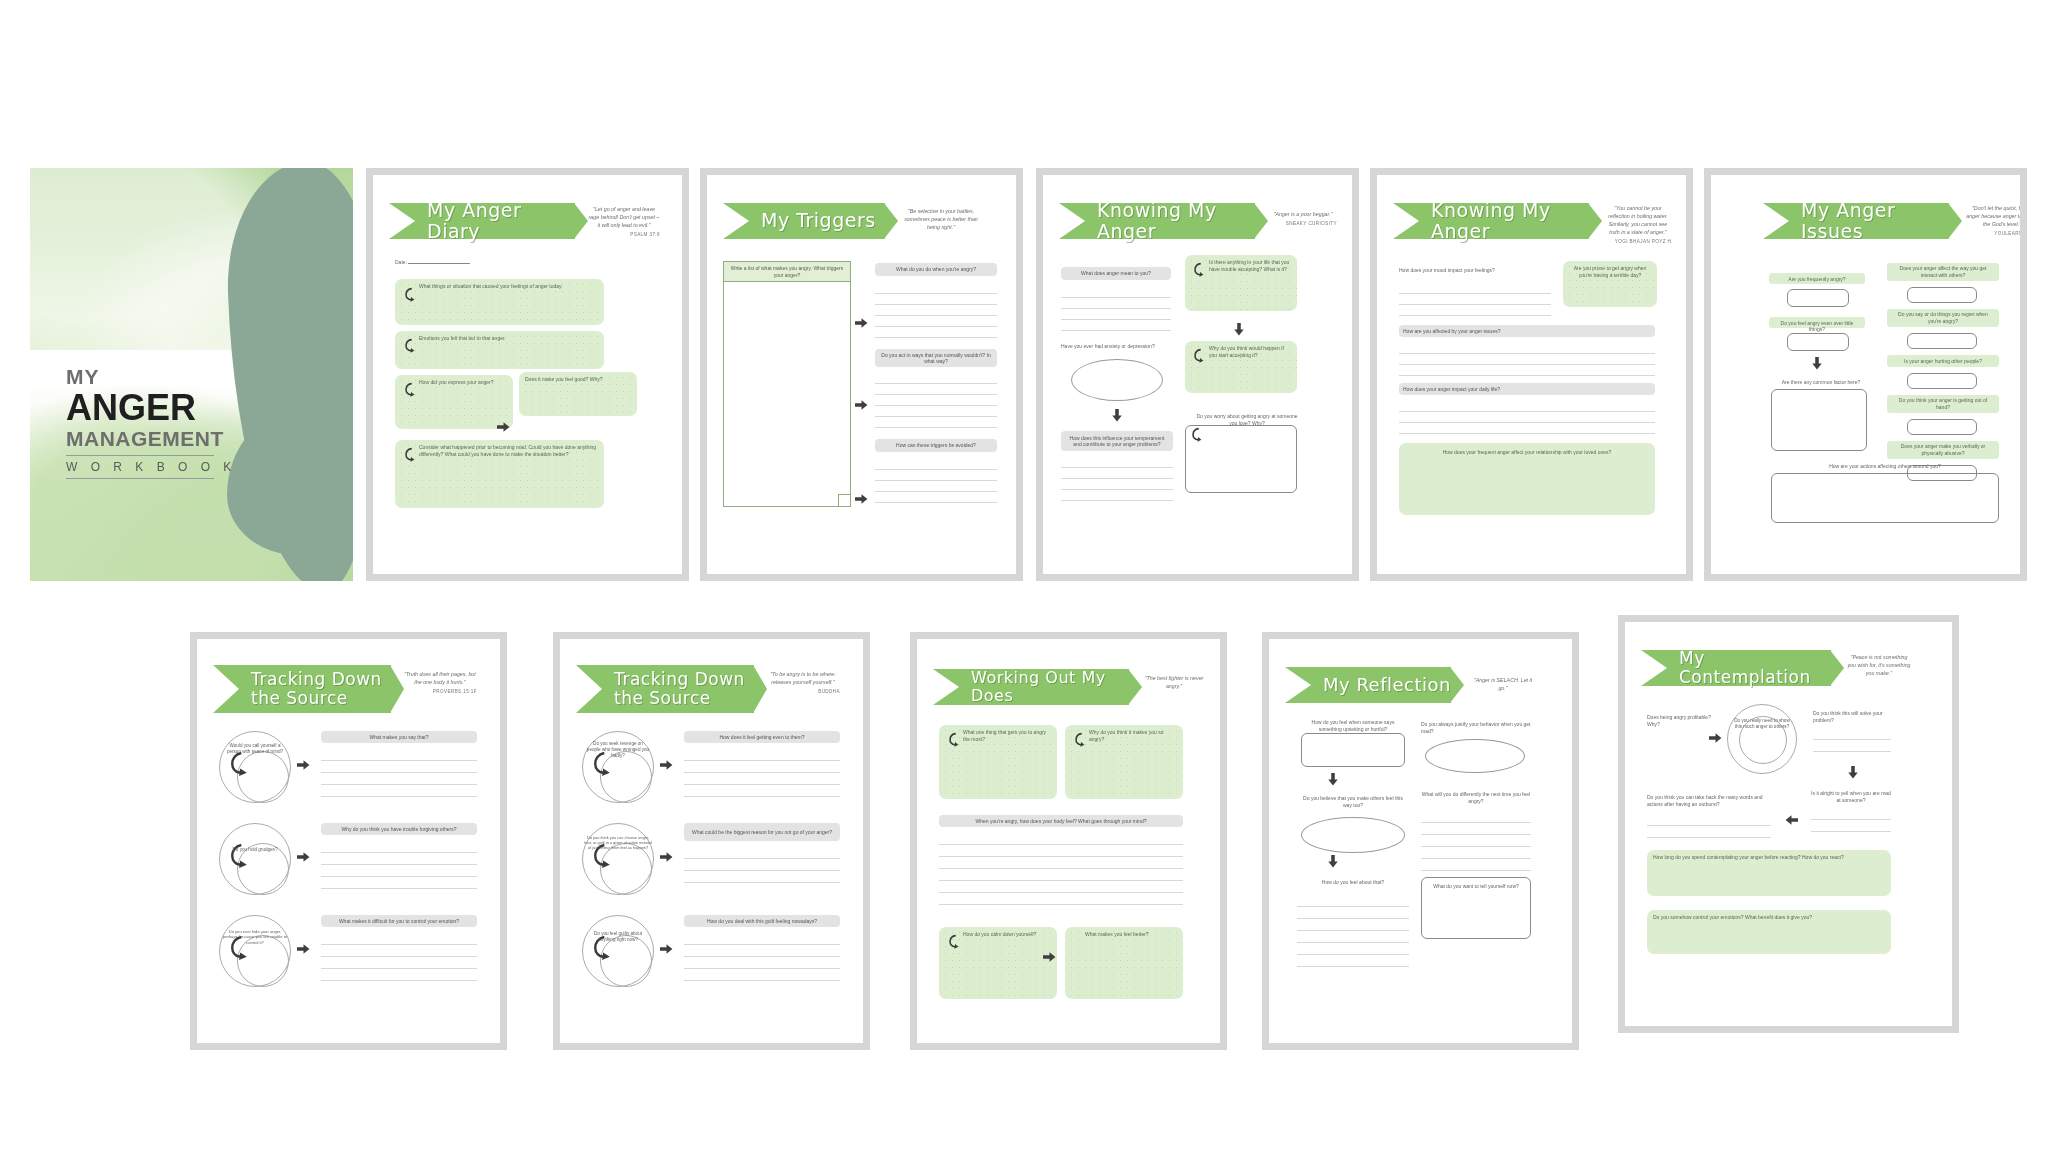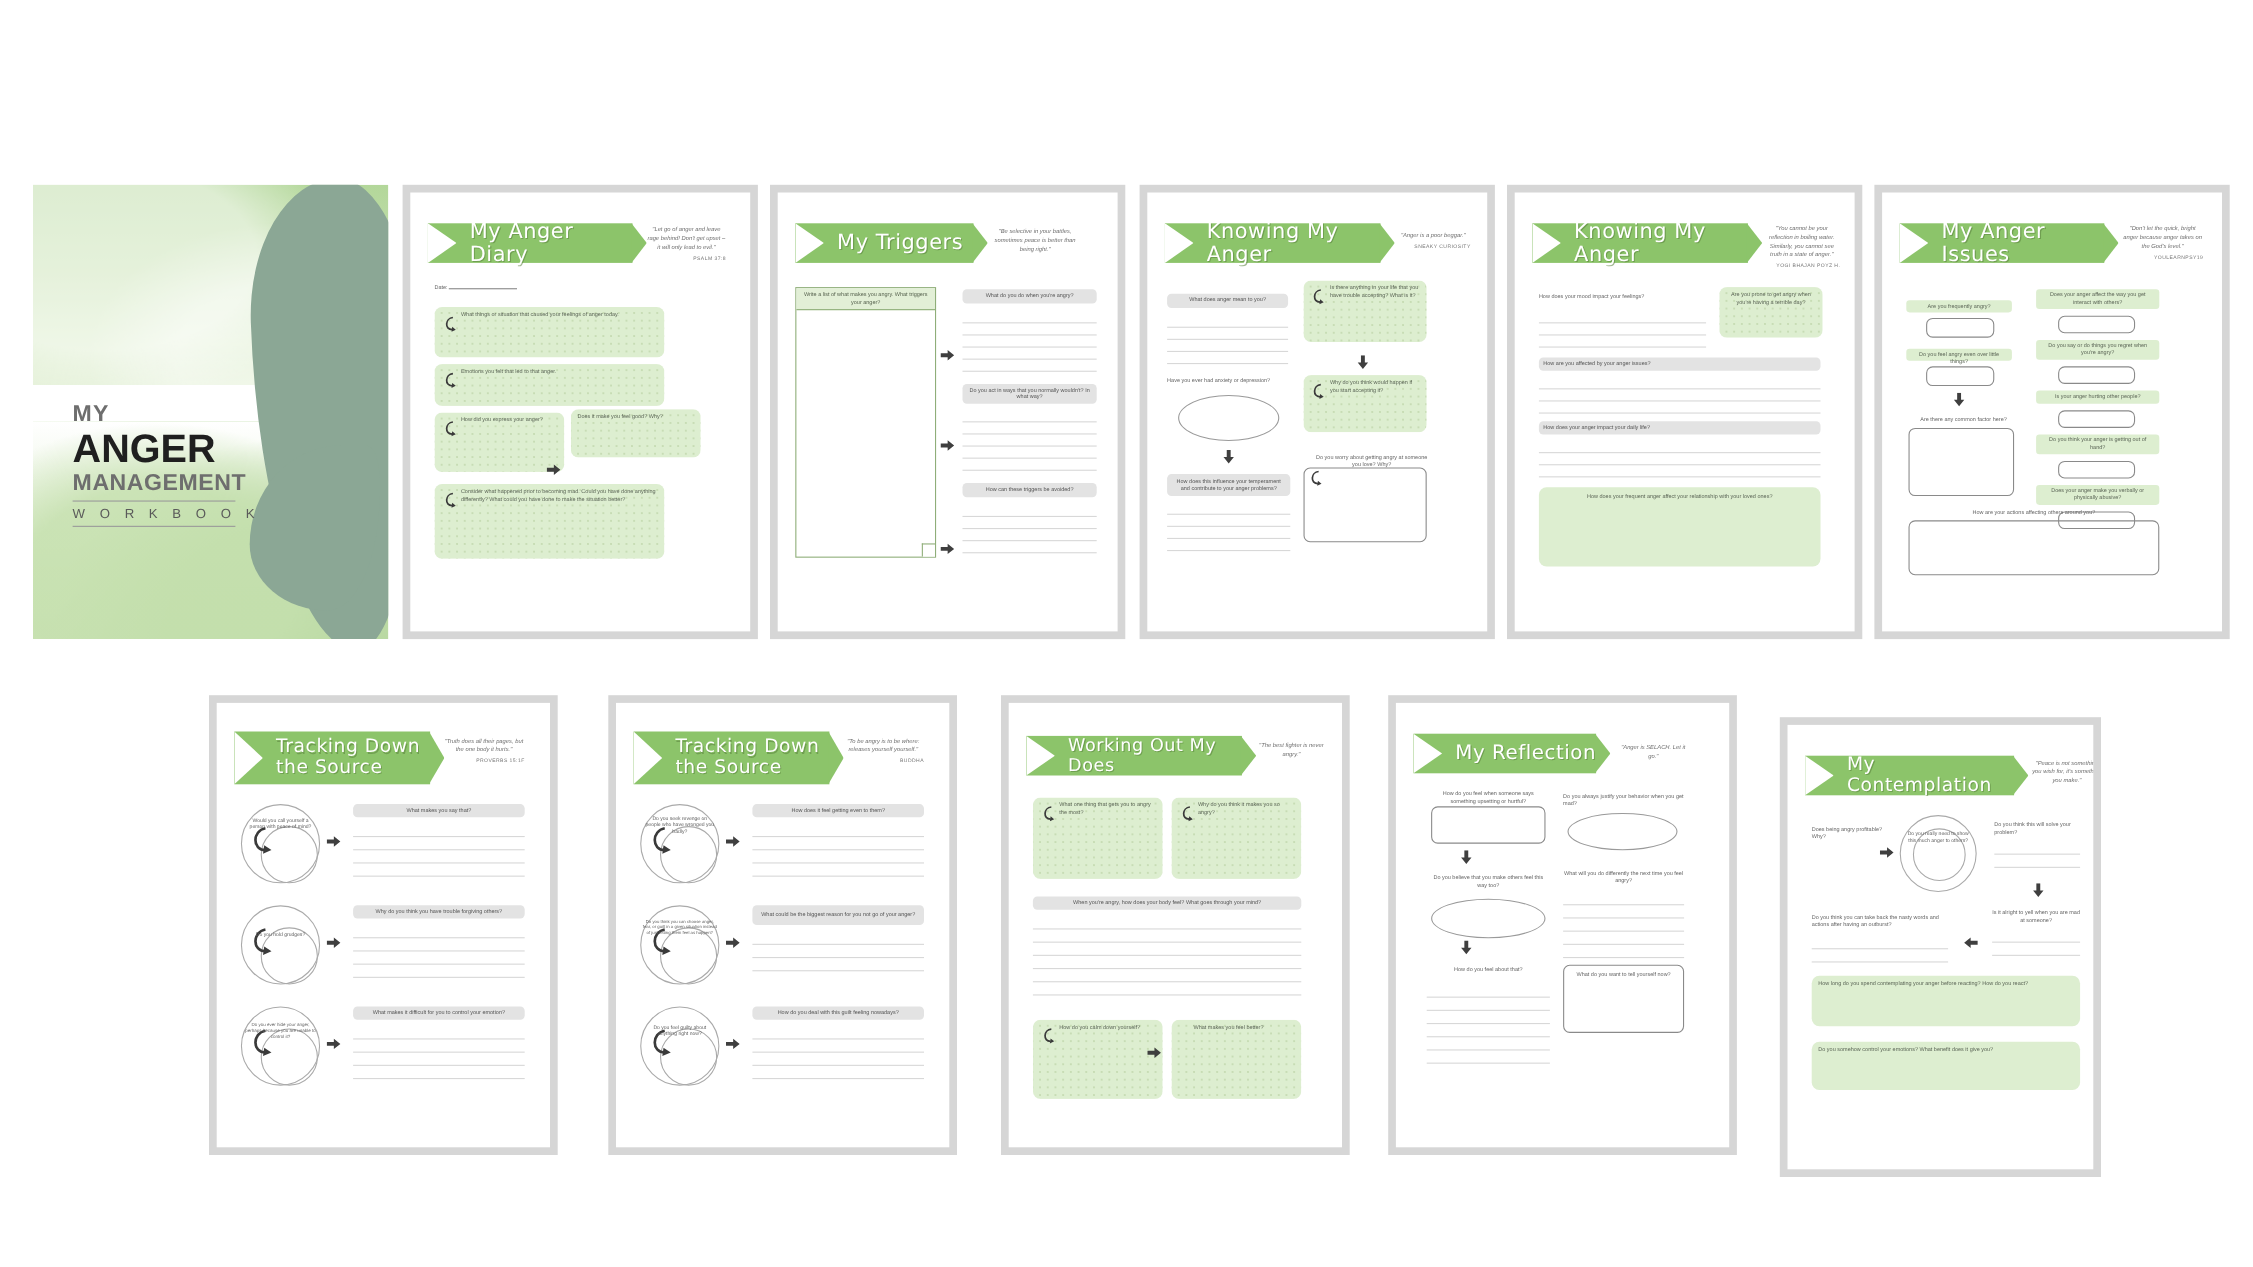--- a/index.html
+++ b/index.html
@@ -399,21 +399,21 @@
           <i style="height:11px"></i>
           <i style="height:11px"></i>
     </div>
 
     <div class="gbox" style="left:22px; top:268px; width:256px; height:72px;">
       <div class="q noind" style="text-align:center; top:6px;">How does your frequent anger affect your relationship with your loved ones?</div>
     </div>
   </div>
 </div>
 
-<div class="sheet" style="left:1704px; top:168px; width:323px; height:413px;">
+<div class="sheet" style="left:1704px; top:168px; width:323px; height:413px;padding-left:36px;">
   <div class="sheet-inner">
     <div class="ribbon" style="position:absolute; left:16px; top:28px; width:186px; height:36px; font-size:19px;">
       <span>My Anger Issues</span>
     </div>
     <div class="hquote" style="left:218px; top:30px; width:74px;">
       <span>"Don't let the quick, bright anger because anger takes on the God's level."</span>
       <span class="src">YOULEARNPSY19</span>
     </div>
 
     <div class="gbox" style="left:22px; top:98px; width:96px; height:11px; border-radius:3px;">
@@ -730,21 +730,21 @@
           <i style="height:12px"></i>
           <i style="height:12px"></i>
           <i style="height:12px"></i>
     </div>
 
     <div class="obox" style="left:152px; top:238px; width:110px; height:62px;"></div>
     <div class="plainq" style="left:156px; top:244px; width:102px; text-align:center;">What do you want to tell yourself now?</div>
   </div>
 </div>
 
-<div class="sheet" style="left:1618px; top:652px; width:292px; height:418px;">
+<div class="sheet" style="left:1618px; top:615px; width:341px; height:418px;">
   <div class="sheet-inner">
     <div class="ribbon" style="position:absolute; left:16px; top:28px; width:190px; height:36px; font-size:17px;">
       <span>My Contemplation</span>
     </div>
     <div class="hquote" style="left:222px; top:32px; width:64px;">
       <span>"Peace is not something you wish for, it's something you make."</span>
     </div>
 
     <div class="plainq" style="left:22px; top:92px; width:76px;">Does being angry profitable? Why?</div>
 

